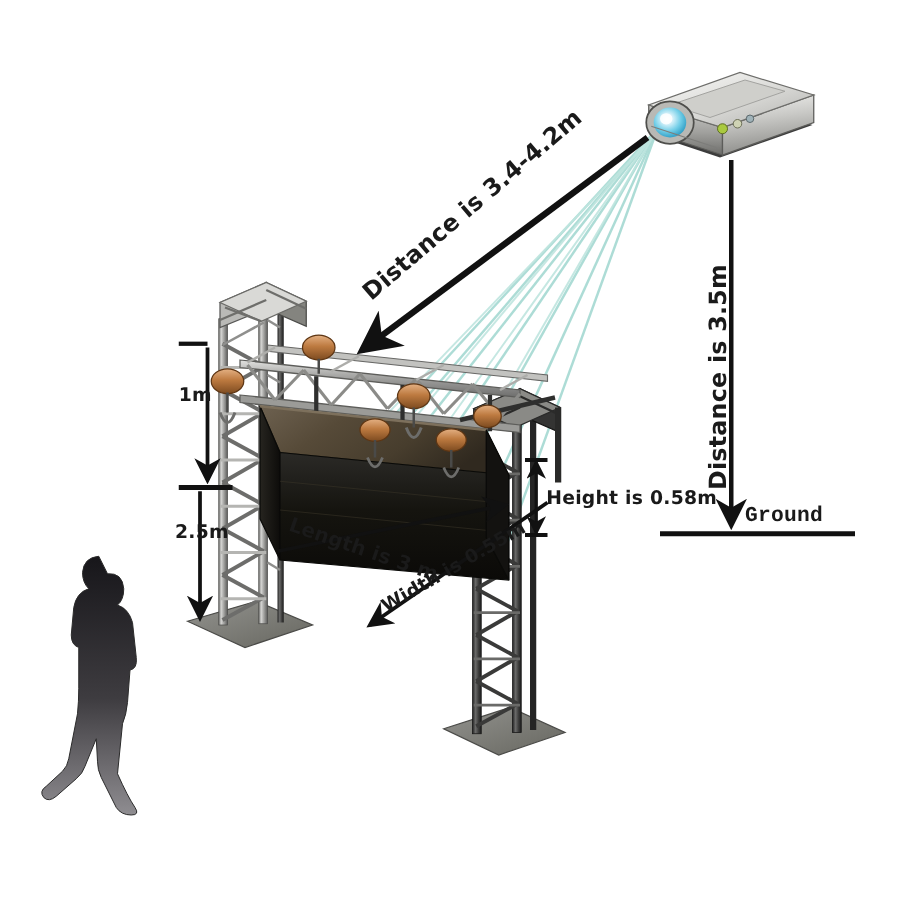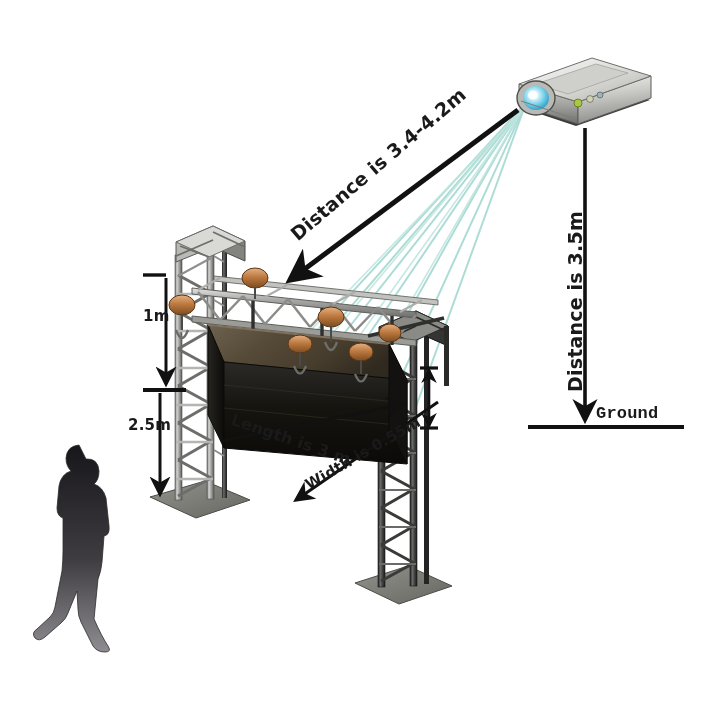--- a/index.html
+++ b/index.html
@@ -24,21 +24,21 @@
       transform-origin:0 0; transform:rotate(-40.5deg); }
   .lbl-dist-vert{ left:564px; top:392px; font-size:19px;
       transform-origin:0 0; transform:rotate(-90deg); }
   .lbl-ground{ left:596px; top:404px; font-size:17px;font-family:Liberation Mono, monospace; }
   .lbl-height{ left:437px; top:389px; font-size:15px; }
   .lbl-length{ left:235px; top:410px; font-size:16px;
       transform-origin:0 0; transform:rotate(19deg); }
   .lbl-width{ left:302px; top:478px; font-size:15px;
       transform-origin:0 0; transform:rotate(-30deg); }
   .lbl-1m{ left:143px; top:307px; font-size:15px;text-align:center; }
-  .lbl-25m{ left:128px; top:416px; font-size:15px;text-align:center; }
+  .lbl-25m{ left:140px; top:416px; font-size:15px;text-align:center; }
 </style>
 </head>
 <body>
 
 <div id="stage">
 
 <svg viewBox="0 0 720 720" xmlns="http://www.w3.org/2000/svg">
   <defs>
     <marker id="arrHead" viewBox="0 0 12 12" refX="10" refY="6" markerWidth="7" markerHeight="7" orient="auto-start-reverse">
       <path d="M0,0 L12,6 L0,12 L3.4,6 Z" fill="#111111"></path>
@@ -377,20 +377,21 @@
     <path d="M160,393 L160,494" stroke="#111111" stroke-width="3" fill="none" marker-end="url(#arrHead)"></path>
   </g>
 </svg>
 
 <div class="lbl lbl-dist-diag">Distance is 3.4-4.2m</div>
 
 <div class="lbl lbl-dist-vert">Distance is 3.5m</div>
 
 <div class="lbl lbl-ground">Ground</div>
 
+<div class="lbl lbl-height">Height is 0.58m</div>
 
 <div class="lbl lbl-length">Length is  3  m</div>
 
 <div class="lbl lbl-width">Width is 0.55m</div>
 
 <div class="lbl lbl-1m">1m</div>
 
 <div class="lbl lbl-25m">2.5m</div>
 
 </div>

